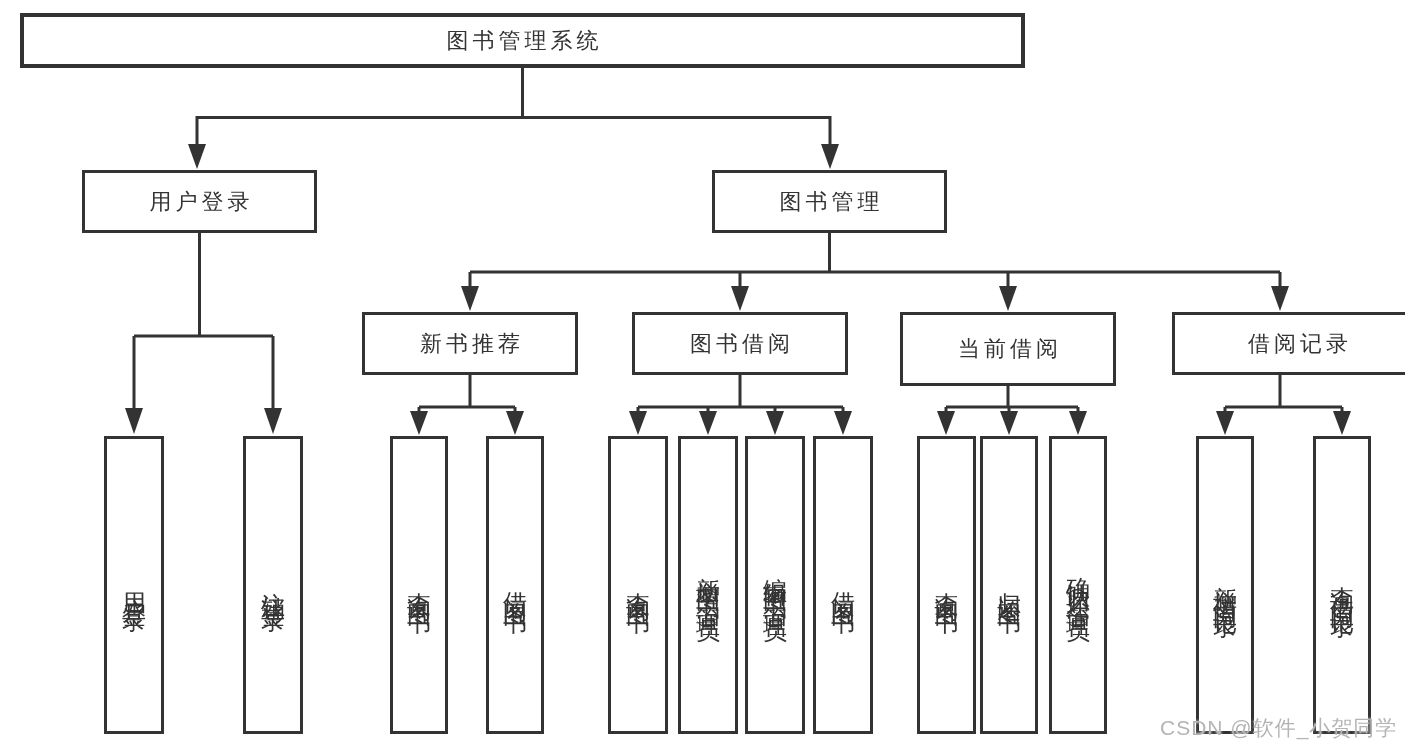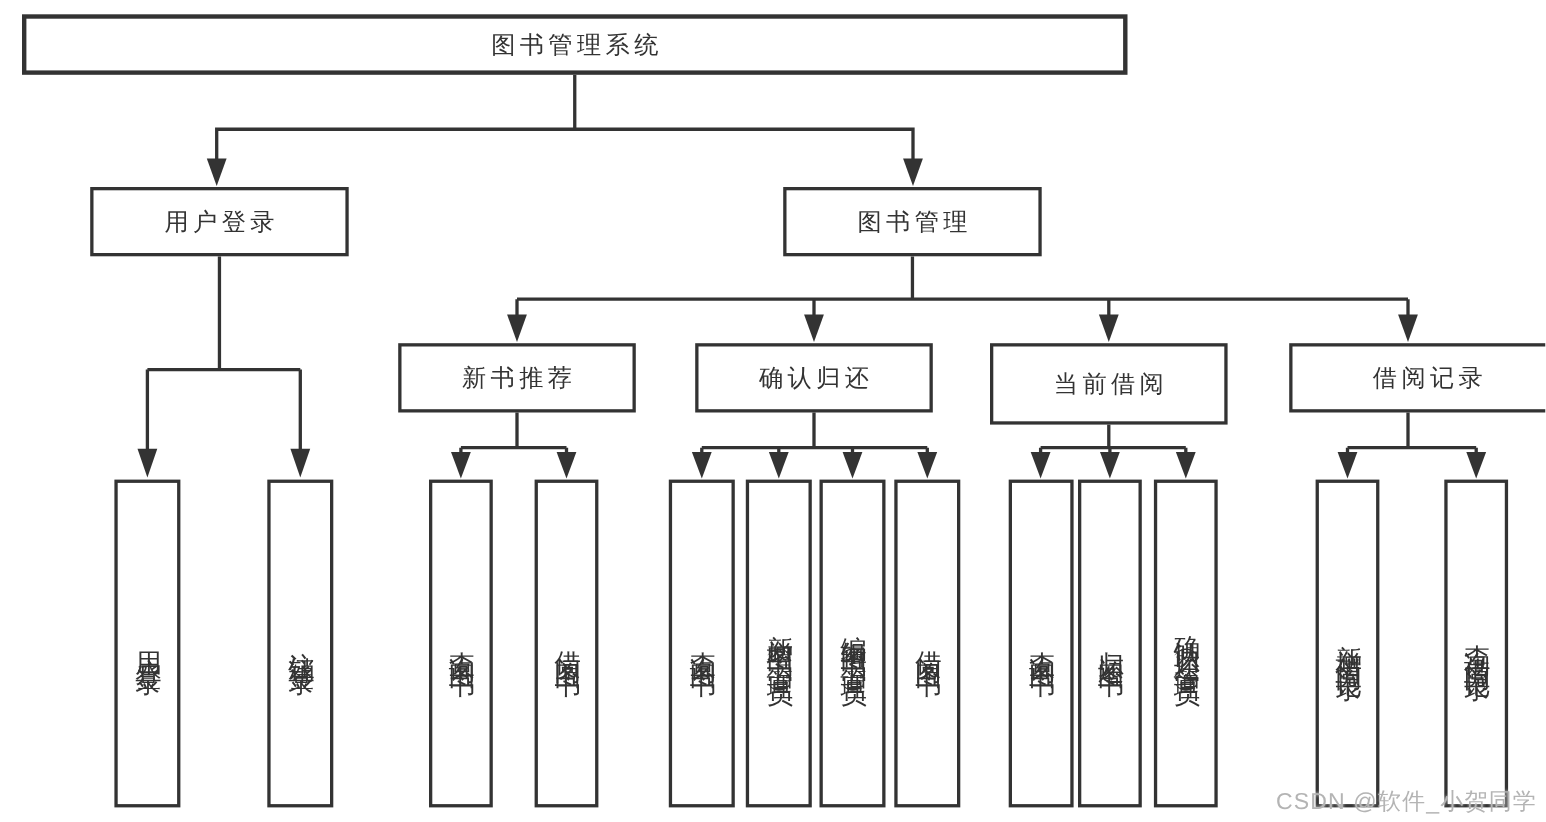--- a/index.html
+++ b/index.html
@@ -115,21 +115,21 @@
     <span class="hlabel">用户登录</span>
   </div>
   <div class="box" style="left:712px; top:170px; width:235px; height:63px;">
     <span class="hlabel">图书管理</span>
   </div>
 
   <div class="box" style="left:362px; top:312px; width:216px; height:63px;">
     <span class="hlabel">新书推荐</span>
   </div>
   <div class="box" style="left:632px; top:312px; width:216px; height:63px;">
-    <span class="hlabel">确认归还</span>
+    <span class="hlabel">图书借阅</span>
   </div>
   <div class="box" style="left:900px; top:312px; width:216px; height:74px;">
     <span class="hlabel">当前借阅</span>
   </div>
   <div class="box" style="left:1172px; top:312px; width:252px; height:63px;">
     <span class="hlabel">借阅记录</span>
   </div>
 
   <div class="box vbox" style="left:104px; top:436px; width:60px; height:298px;">
     <span class="vlabel">用户登录</span>

